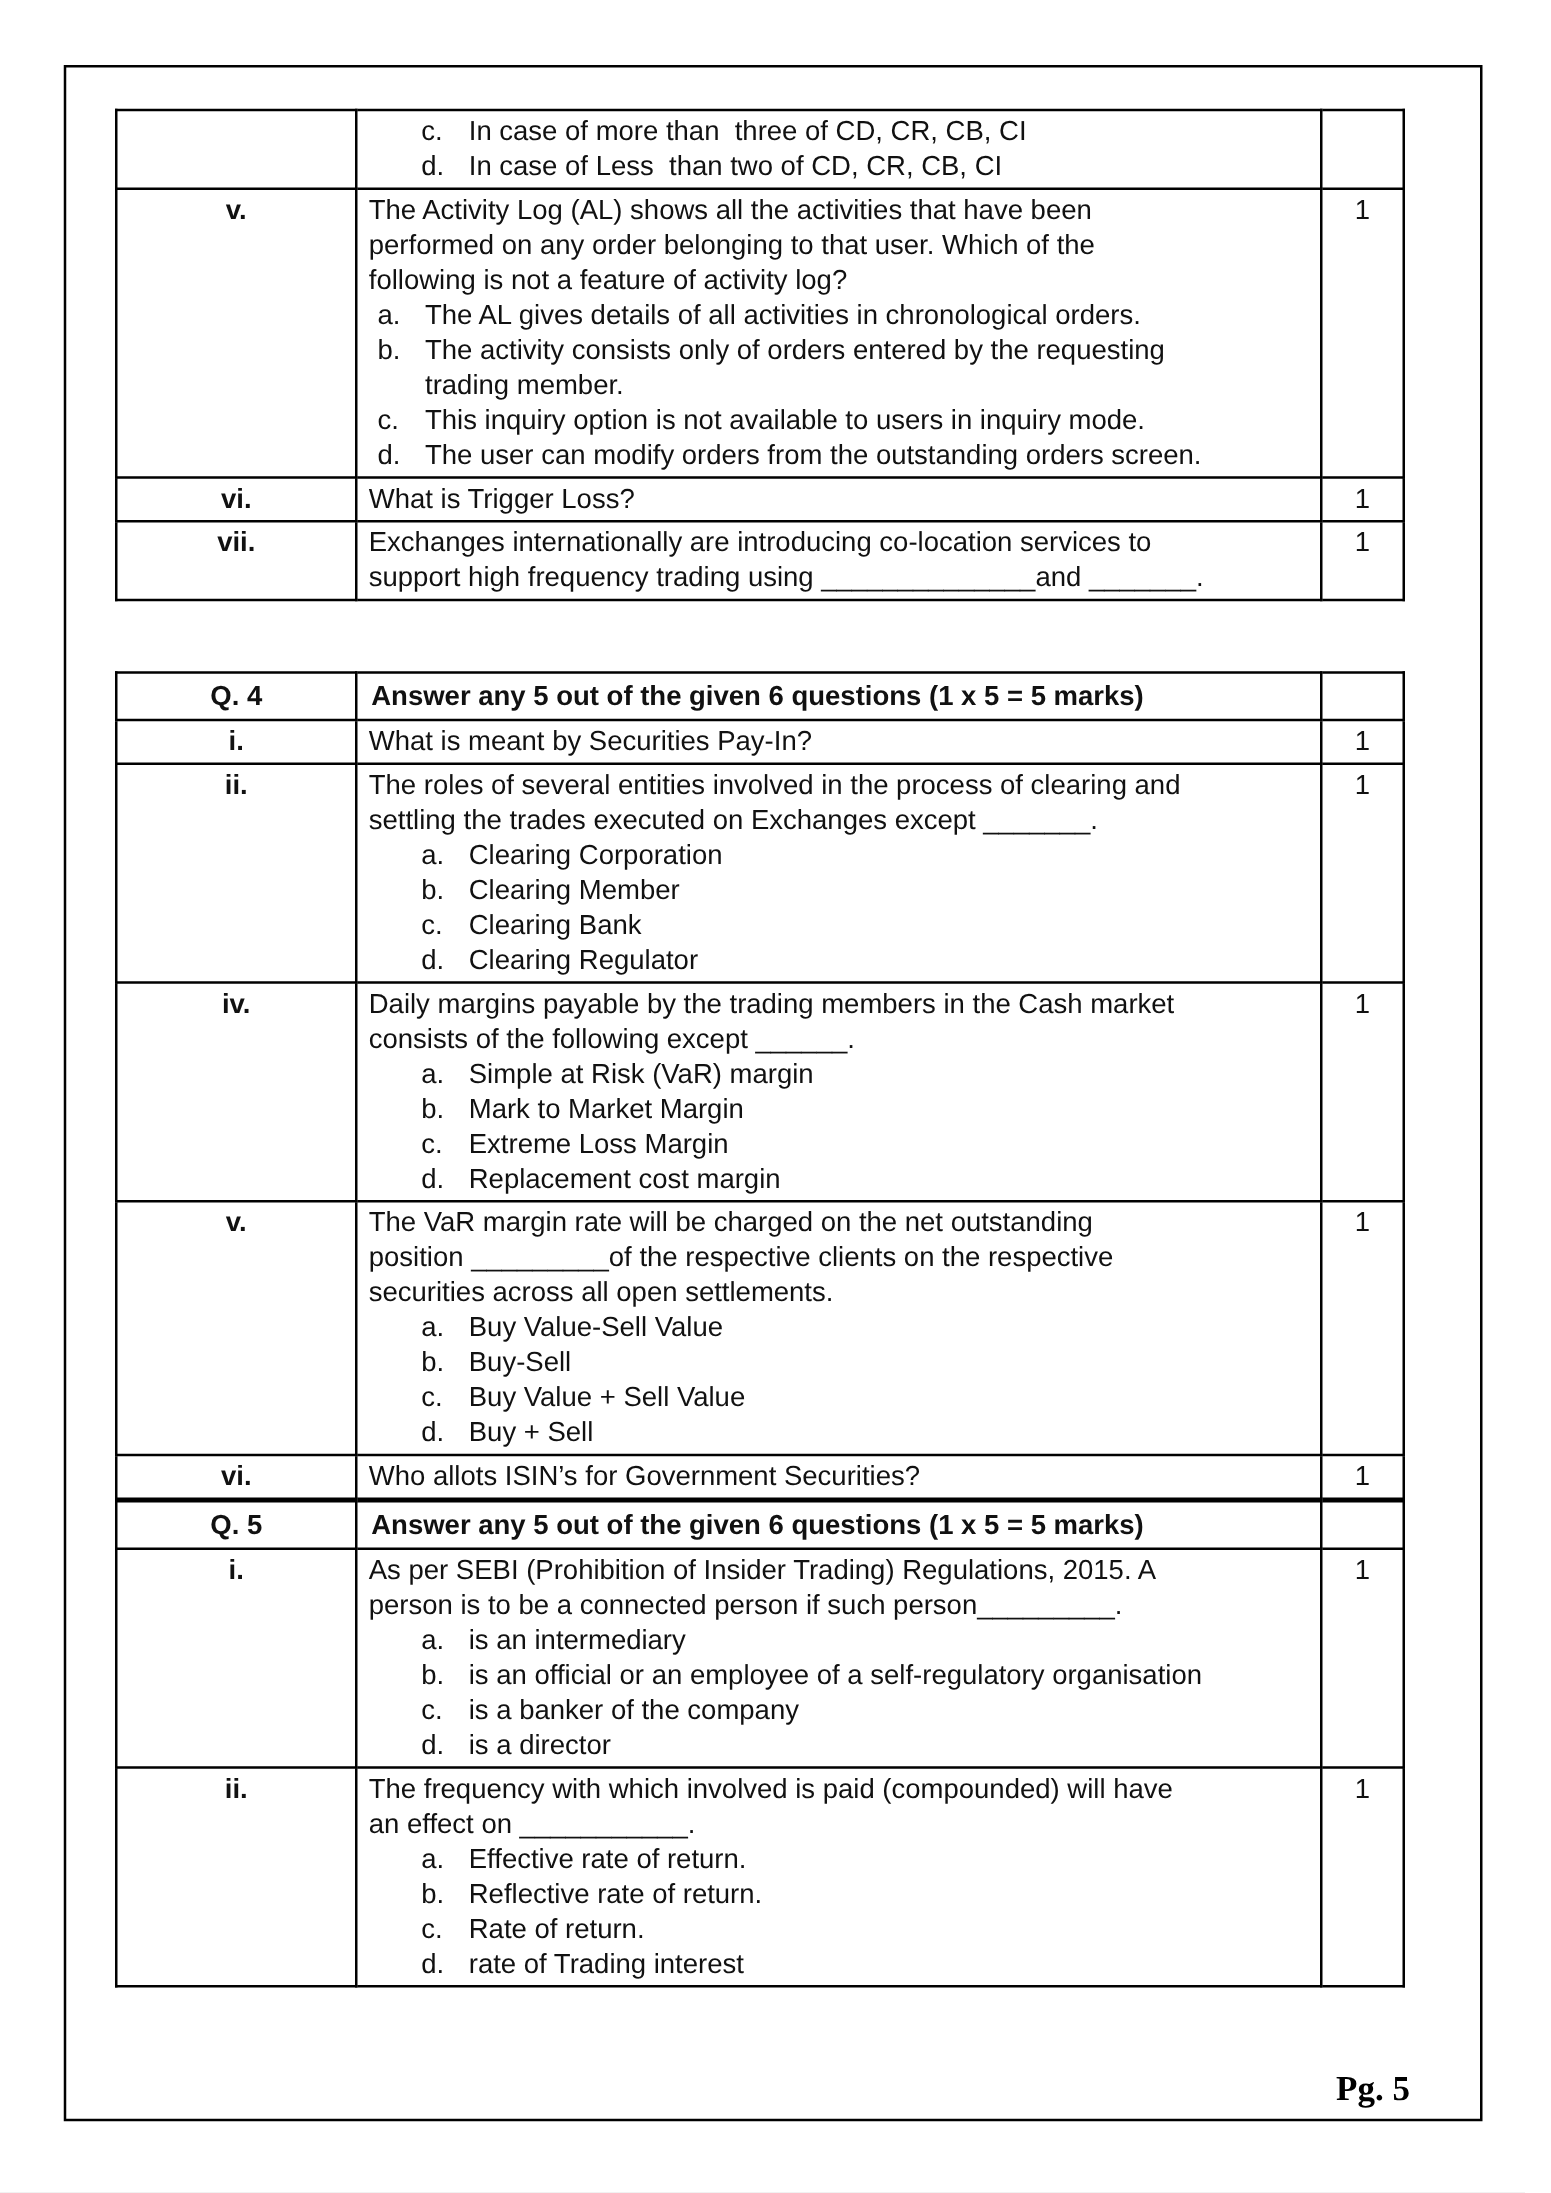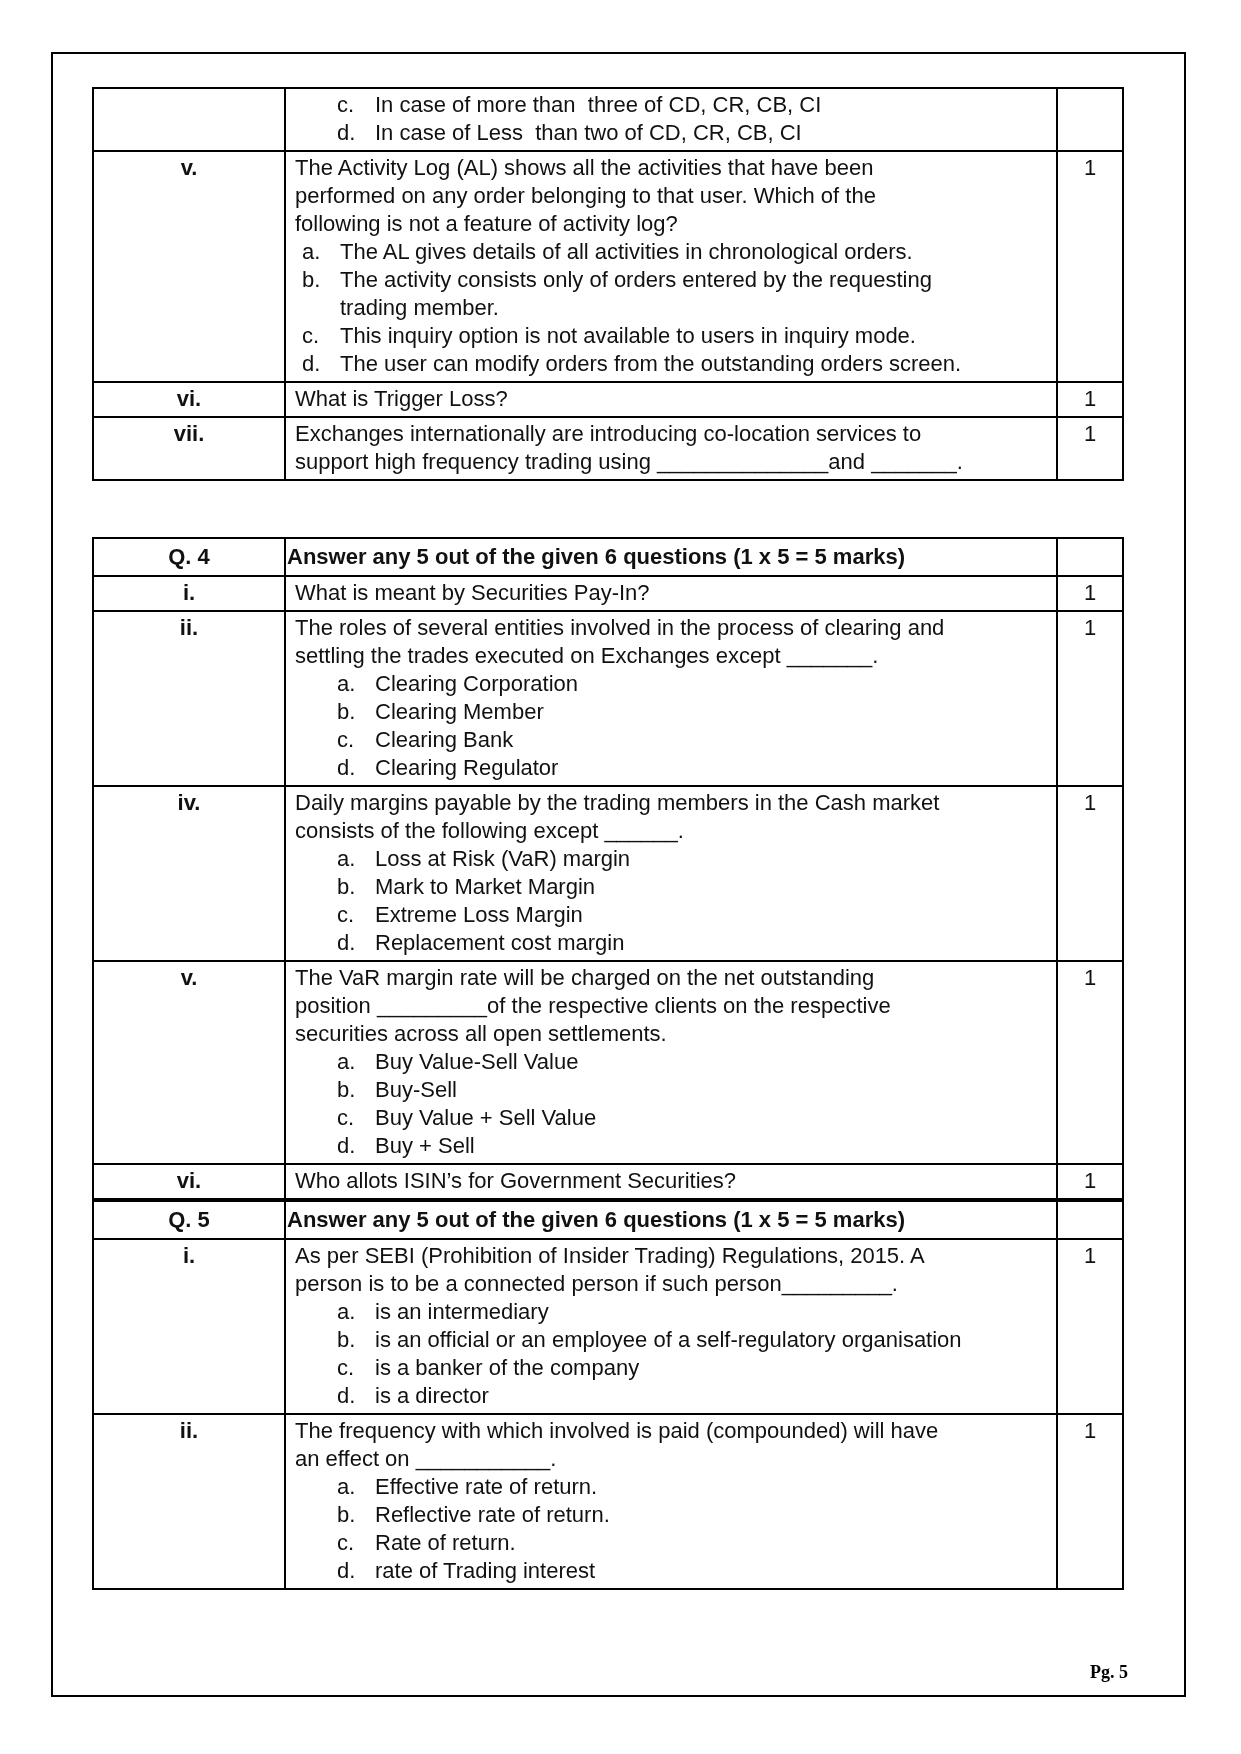--- a/index.html
+++ b/index.html
@@ -29,33 +29,33 @@
     box-sizing:border-box;
     overflow:hidden;
   }
   .t1{margin-top:33px;}
   .t2{margin-top:56px;}
   .t3{}
   td.numcell{text-align:center;font-weight:bold;padding:2px 2px 3px 2px;}
   td.qcell{padding:2px 10px 3px 9px;}
   td.markscell{text-align:center;padding:2px 2px 3px 2px;}
   td.hdrnum{text-align:center;font-weight:bold;padding:4px 2px;}
-  td.hdrtitle{font-weight:bold;padding:4px 10px 4px 1px;}
+  td.hdrtitle{font-weight:bold;padding:4px 10px 4px 11px;}
   .qtext{white-space:pre-wrap;}
   .opts{margin-top:0;}
   .opts.deep{margin-left:42px;}
   .opts.shallow{margin-left:7px;}
   .opt{display:flex;}
   .opt .letter{flex:0 0 38px;}
   .opt .otext{flex:1;white-space:pre-wrap;}
   tr.tall td{height:60px;}
   .pagenum{
     position:absolute;right:56px;bottom:9px;
     font-family:"Liberation Serif","DejaVu Serif",serif;
-    font-weight:bold;font-size:18px;line-height:28px;color:#000;
+    font-weight:bold;font-size:28px;line-height:28px;color:#000;
   }
 </style>
 </head>
 <body>
 
 <div class="sheet">
   <div class="frame">
     <div id="tables-container">
         <table class="exam t1">
           <colgroup>
@@ -171,21 +171,21 @@
               <td class="markscell">1</td>
             </tr>
             <tr>
               <td class="numcell">iv.</td>
               <td class="qcell">
                 <div class="qtext">Daily margins payable by the trading members in the Cash market
 consists of the following except ______.</div>
                 <div class="opts deep">
                   <div class="opt">
                     <span class="letter">a.</span>
-                    <span class="otext">Loss at Risk (VaR) margin</span>
+                    <span class="otext">Simple at Risk (VaR) margin</span>
                   </div>
                   <div class="opt">
                     <span class="letter">b.</span>
                     <span class="otext">Mark to Market Margin</span>
                   </div>
                   <div class="opt">
                     <span class="letter">c.</span>
                     <span class="otext">Extreme Loss Margin</span>
                   </div>
                   <div class="opt">

